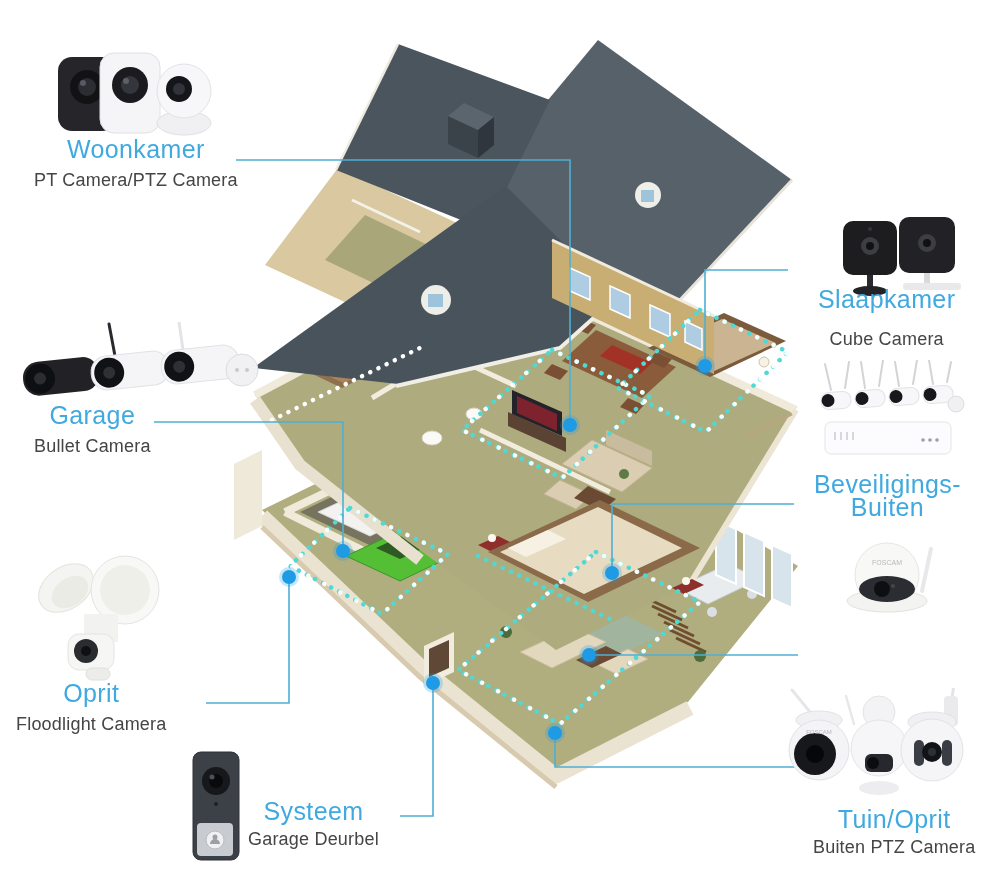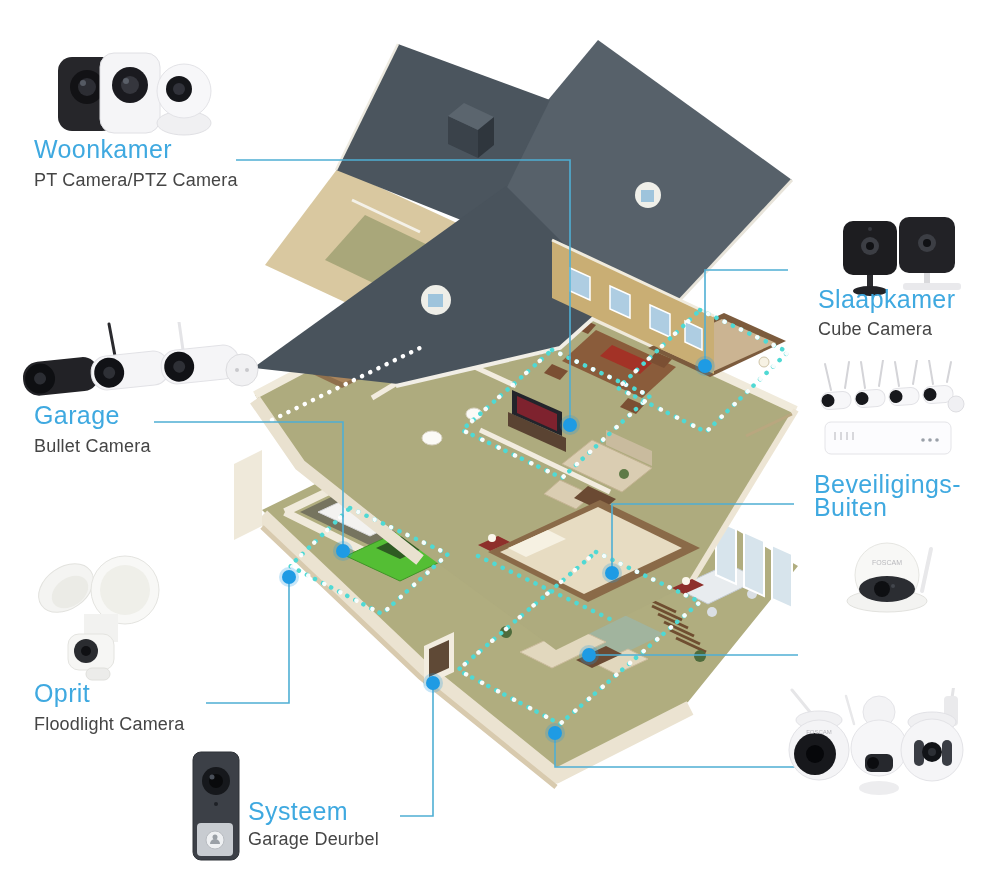--- a/index.html
+++ b/index.html
@@ -3,21 +3,21 @@
 <meta charset="utf-8">
 <style>
   html,body{margin:0;padding:0;background:#ffffff;}
   #canvas{
     position:relative;width:1000px;height:876px;background:#ffffff;overflow:hidden;
     font-family:"Liberation Sans",sans-serif;
   }
   svg{display:block;}
   .layer{position:absolute;left:0;top:0;}
   .product{position:absolute;}
-  .callout{position:absolute;}
+  .callout{position:absolute;text-align:center;}
   .callout .t{
     font-size:25px;line-height:23px;color:#3FA9E0;letter-spacing:.4px;font-weight:400;
   }
   .callout .s{
     font-size:18px;color:#454545;margin-top:9px;letter-spacing:.2px;
   }
 </style>
 </head>
 <body>
 
@@ -447,35 +447,39 @@
   <div class="callout" style="left:34px;top:138px">
     <div class="t">Woonkamer</div>
     <div class="s">PT Camera/PTZ Camera</div>
   </div>
 
   <div class="callout" style="left:34px;top:404px">
     <div class="t">Garage</div>
     <div class="s">Bullet Camera</div>
   </div>
 
-  <div class="callout" style="left:34px;top:682px">
+  <div class="callout" style="left:16px;top:682px">
     <div class="t">Oprit</div>
     <div class="s">Floodlight Camera</div>
   </div>
 
   <div class="callout" style="left:248px;top:800px">
     <div class="t">Systeem</div>
     <div class="s" style="margin-top:6px">Garage Deurbel</div>
   </div>
 
   <div class="callout" style="left:818px;top:288px">
     <div class="t">Slaapkamer</div>
-    <div class="s" style="margin-top:8px">Cube Camera</div>
+    <div class="s" style="margin-top:18px">Cube Camera</div>
   </div>
 
   <div class="callout" style="left:814px;top:473px">
     <div class="t">Beveiligings-</div>
     <div class="t">Buiten</div>
   </div>
 
 
+  <div class="callout" style="left:813px;top:808px">
+    <div class="t">Tuin/Oprit</div>
+    <div class="s" style="margin-top:6px">Buiten PTZ Camera</div>
+  </div>
 
 </div>
 
 </body></html>

